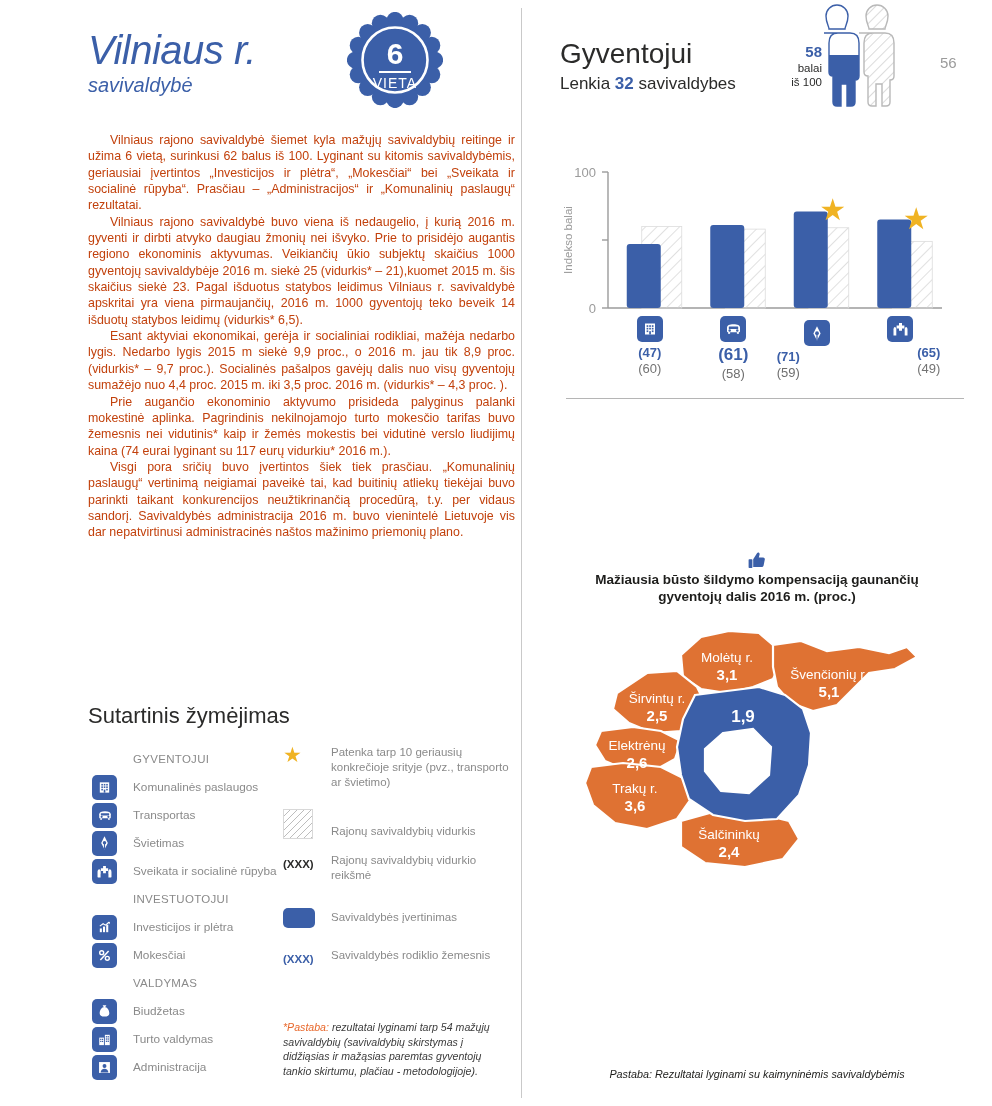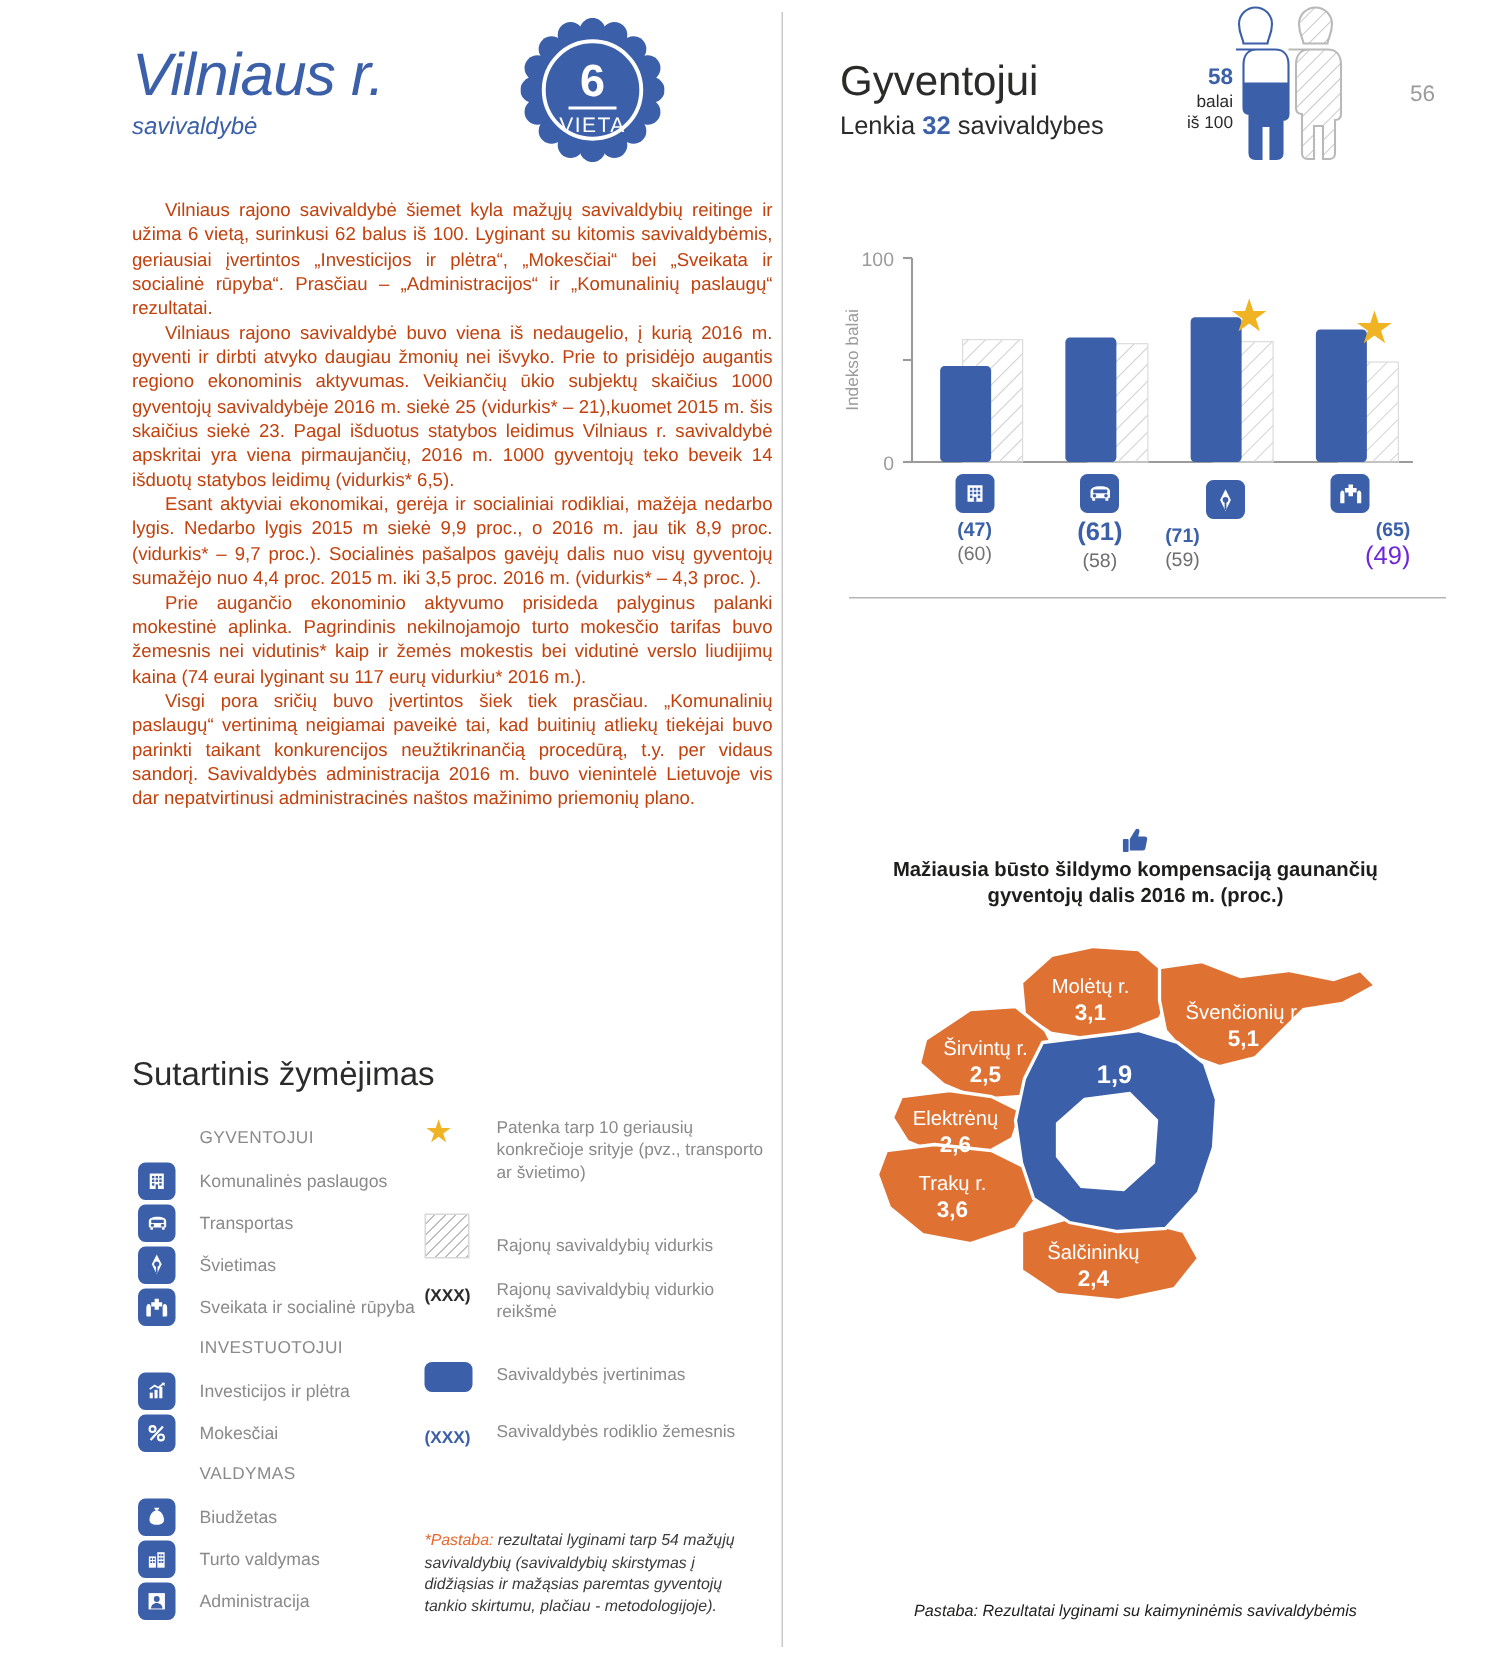--- a/index.html
+++ b/index.html
@@ -20,21 +20,21 @@
 
   
   .left { position: absolute; left: 0; top: 0; width: 521px; height: 1106px; }
 
   .title-block { position: absolute; left: 88px; top: 28px; font-style: italic; }
   .muni-title {
     font-size: 40px; font-weight: 400; color: #3b5fa8;
     letter-spacing: -0.5px; line-height: 44px;
   }
   .muni-sub {
-    font-size: 16px; font-weight: 400; color: #3b5fa8;
+    font-size: 20px; font-weight: 400; color: #3b5fa8;
     line-height: 24px; margin-top: 1px;
   }
 
   
   .badge { position: absolute; left: 347px; top: 12px; width: 96px; height: 96px; }
   .badge svg { display: block; }
 
   
   .body-copy {
     position: absolute; left: 88px; top: 132px; width: 427px;
@@ -482,21 +482,21 @@
           </div>
           <div style="position: absolute; left: 252.25px; top: 8px; width: 80px; text-align: right;">
             <div style="width: 26px; height: 26px; border-radius: 5px; background: rgb(59, 95, 168); margin: 0px auto; display: flex; align-items: center; justify-content: center;">
               <svg width="19" height="16" viewBox="0 0 18 16">
                 <path d="M7.5 2h3v2.4h2.4v3h-2.4v2.4h-3V7.4H5.1v-3h2.4z" fill="#fff"></path>
                 <path d="M3.4 6c-.8 0-1.4 1-1.4 2.3v6.2h2.8V8.3C4.8 7 4.2 6 3.4 6z" fill="#fff"></path>
                 <path d="M14.6 6c.8 0 1.4 1 1.4 2.3v6.2h-2.8V8.3c0-1.3.6-2.3 1.4-2.3z" fill="#fff"></path>
               </svg>
             </div>
             <div style="font-size: 13px; font-weight: bold; color: rgb(59, 95, 168); margin-top: 3px;">(65)</div>
-            <div style="font-size: 17px; color: #6d28d9; margin-top: 1px;">(49)</div>
+            <div style="font-size: 13px; color: #737373; margin-top: 1px;">(49)</div>
           </div>
         </div>
     </div>
     <div class="hr-sep"></div>
 
     <div class="map-sec">
       <div class="thumb">
         <svg width="22" height="22" viewBox="0 0 22 22">
             <path d="M7.2 9.3 11 3.2c.5-.8 1.6-.9 2.2-.3.4.4.5 1 .4 1.5l-.8 3.2h4.4c1 0 1.8.9 1.6 1.9l-1.2 6c-.2.9-.9 1.5-1.8 1.5H7.2z" fill="#3b5fa8"></path>
             <rect x="2.6" y="9.3" width="3.8" height="8.7" rx=".7" fill="#3b5fa8"></rect>

